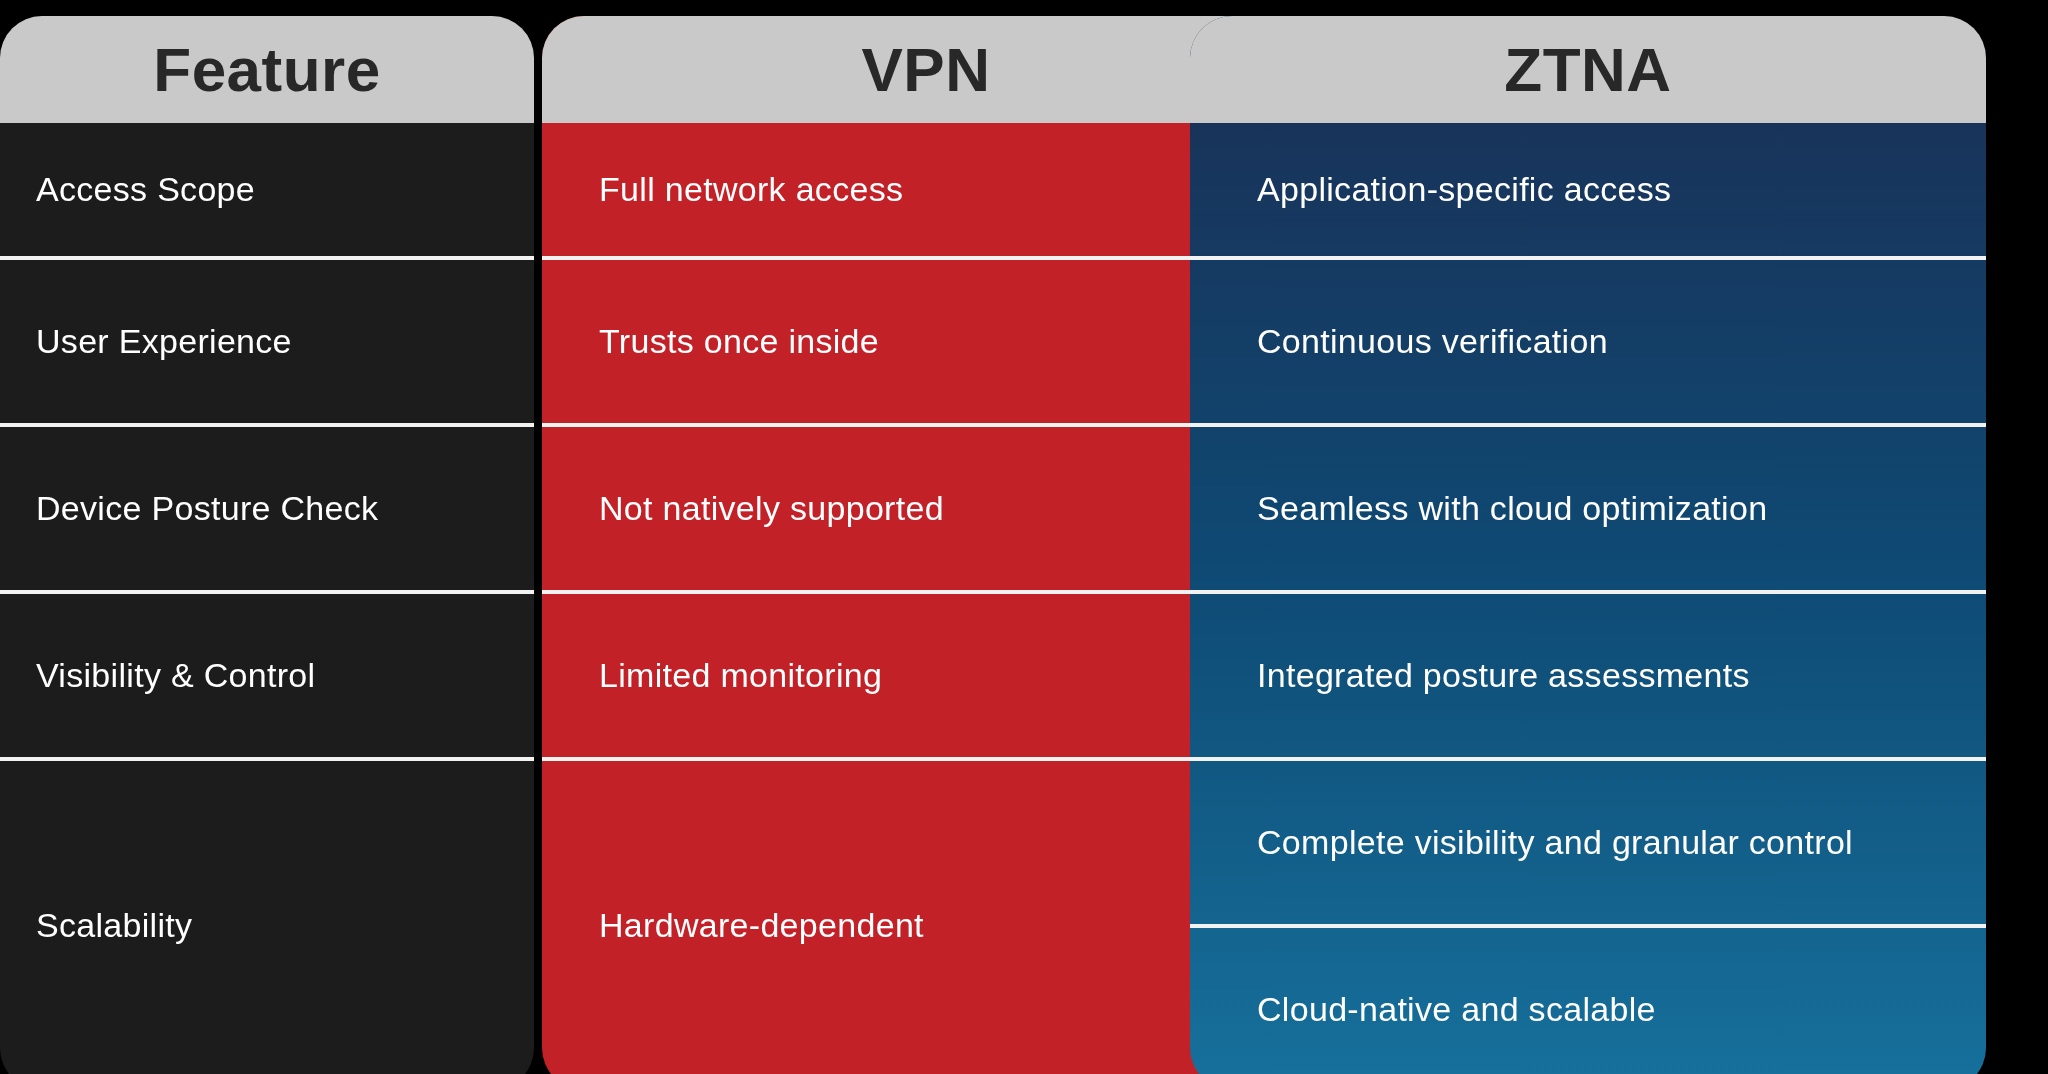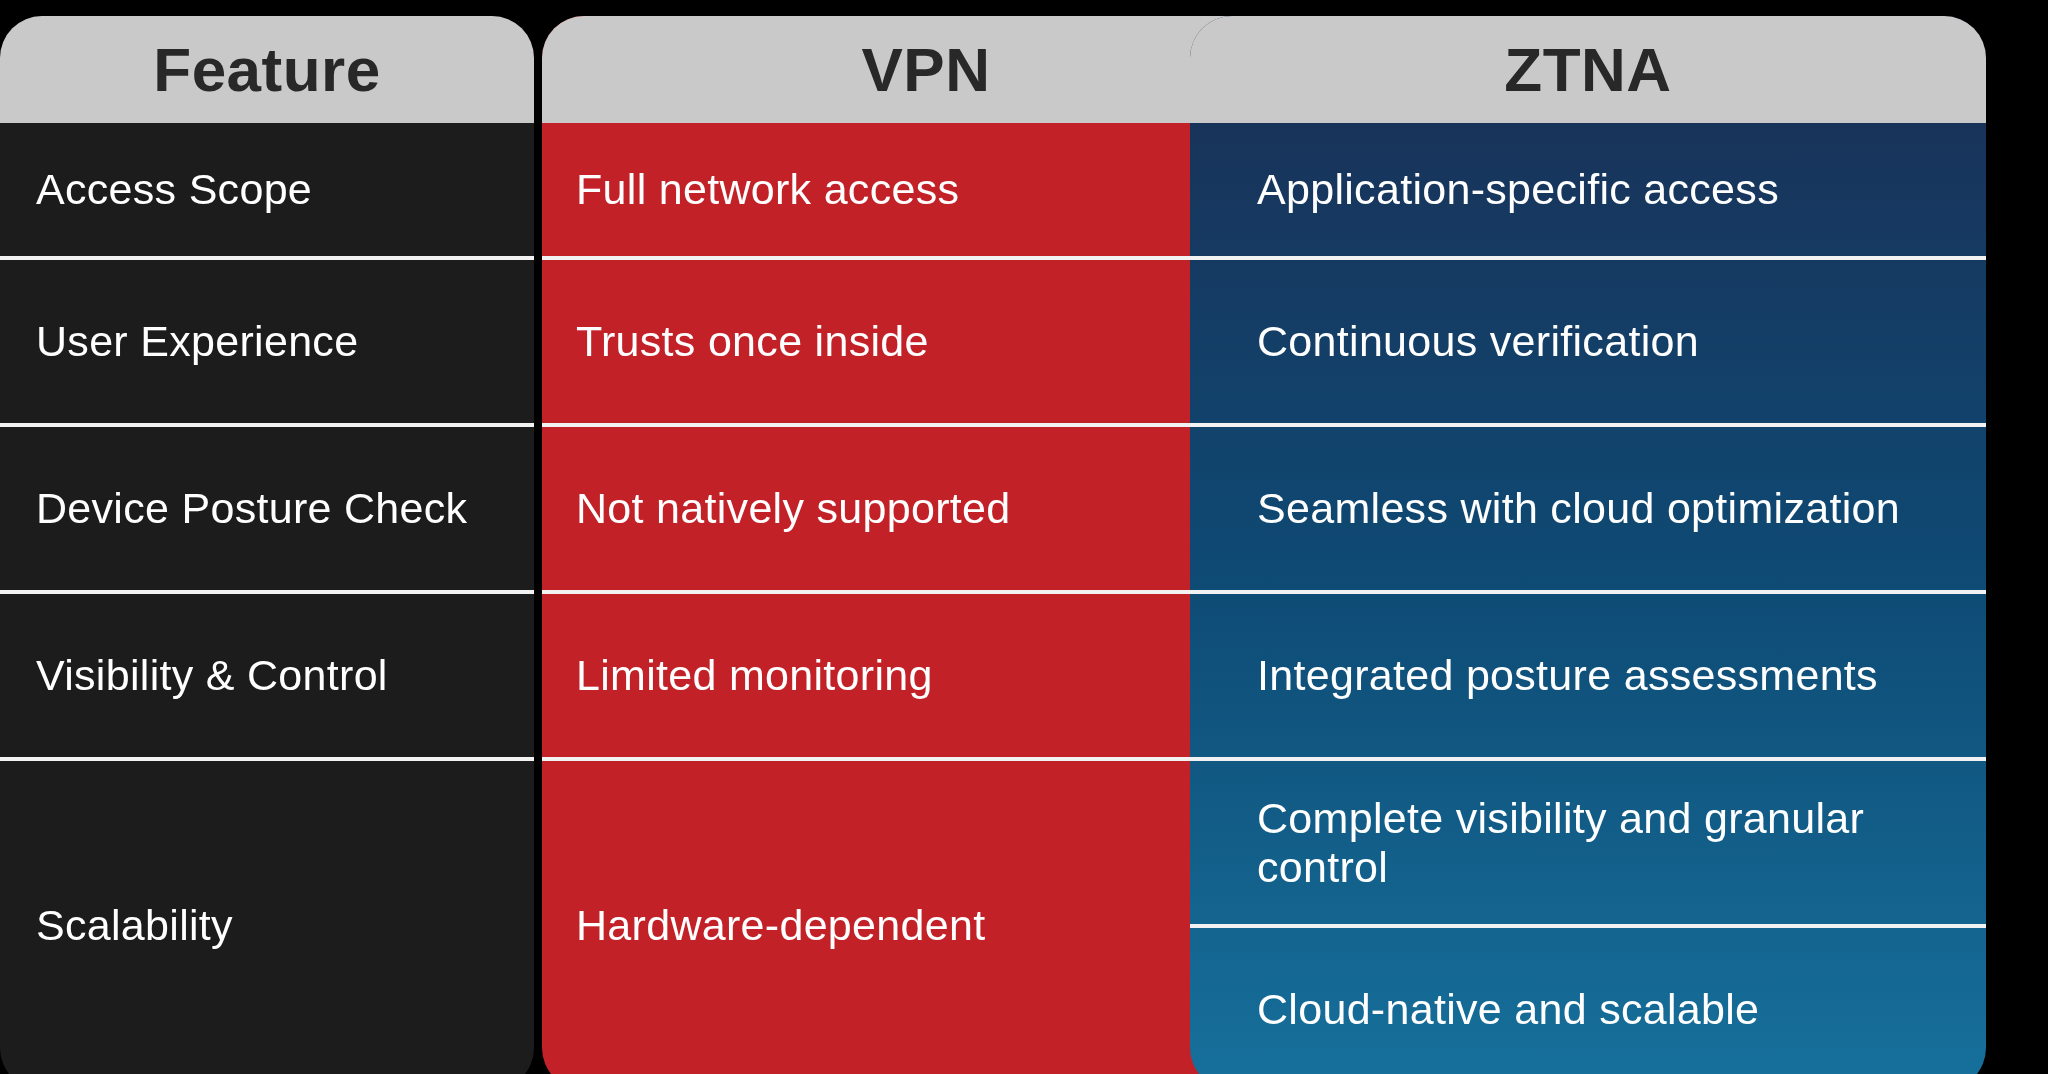--- a/index.html
+++ b/index.html
@@ -44,28 +44,28 @@
     letter-spacing: 0.5px;
   }
   .cell {
     box-sizing: border-box;
     height: 167px;
     flex: 0 0 167px;
     border-top: 4px solid var(--divider, #f2f2f2);
     display: flex;
     align-items: center;
     color: var(--cell-text, #ffffff);
-    font-size: 43px;
+    font-size: 34px;
     font-weight: 500;
     letter-spacing: 0.3px;
   }
   .cell.first { height: 133px; flex: 0 0 133px; border-top: none; }
   .cell.last  { flex: 1 1 auto; }
   .col-feature .cell { padding-left: 36px; padding-right: 20px; }
-  .col-vpn     .cell { padding-left: 34px; padding-right: 24px; }
+  .col-vpn     .cell { padding-left: 57px; padding-right: 24px; }
   .col-ztna    .cell { padding-left: 67px; padding-right: 16px; }
 </style>
 </head>
 <body>
 
 <div class="canvas">
 
   <section class="col col-feature">
     <header class="hdr">
       <span>Feature</span>

